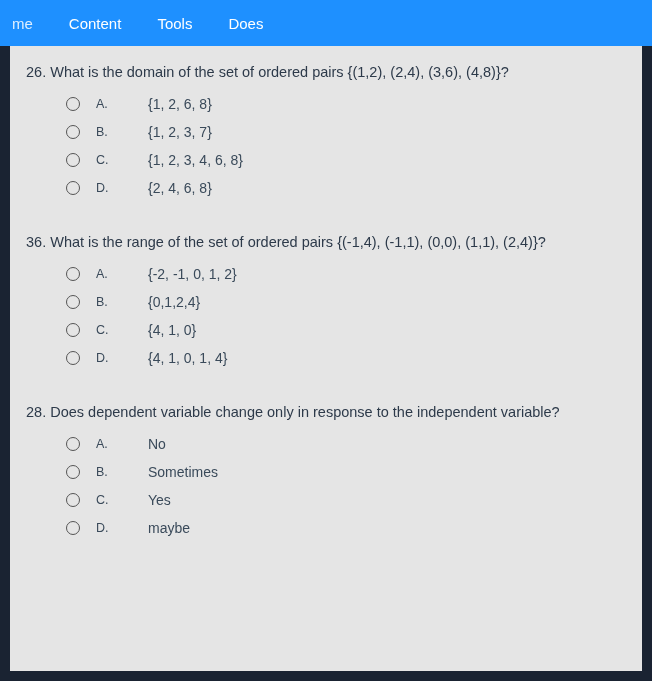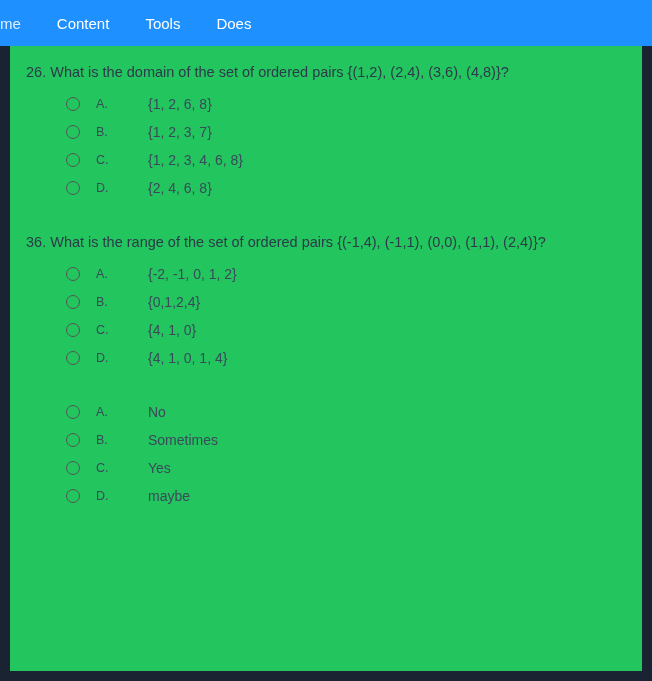--- a/index.html
+++ b/index.html
@@ -8,35 +8,35 @@
       background: #1a2332;
       width: 652px;
       height: 681px;
       overflow: hidden;
     }
     .topbar {
       background: #1e90ff;
       height: 46px;
       display: flex;
       align-items: center;
-      padding-left: 0;
+      padding-left: 12px;
       gap: 28px;
       color: #fff;
       font-size: 15px;
     }
     .topbar .tab {
       cursor: pointer;
       padding: 0 4px;
     }
     .topbar .tab.partial {
       opacity: 0.85;
       margin-left: -4px;
     }
     .content-area {
-      background: #22c55e;
+      background: #e5e5e5;
       margin: 0 10px 0 10px;
       padding: 18px 16px 30px 16px;
       height: 625px;
       overflow: hidden;
     }
     .question {
       margin-bottom: 38px;
       color: #2d3a4a;
     }
     .q-text {
@@ -137,20 +137,24 @@
       </div>
       <div class="option">
         <span class="radio"></span>
         <span class="opt-letter">D.</span>
         <span class="opt-text">{4, 1, 0, 1, 4}</span>
       </div>
     </div>
   </div>
 
   <div class="question">
+    <div class="q-text">
+      <span>28.</span>
+      <span>Does dependent variable change only in response to the independent variable?</span>
+    </div>
     <div class="options">
       <div class="option">
         <span class="radio"></span>
         <span class="opt-letter">A.</span>
         <span class="opt-text">No</span>
       </div>
       <div class="option">
         <span class="radio"></span>
         <span class="opt-letter">B.</span>
         <span class="opt-text">Sometimes</span>

